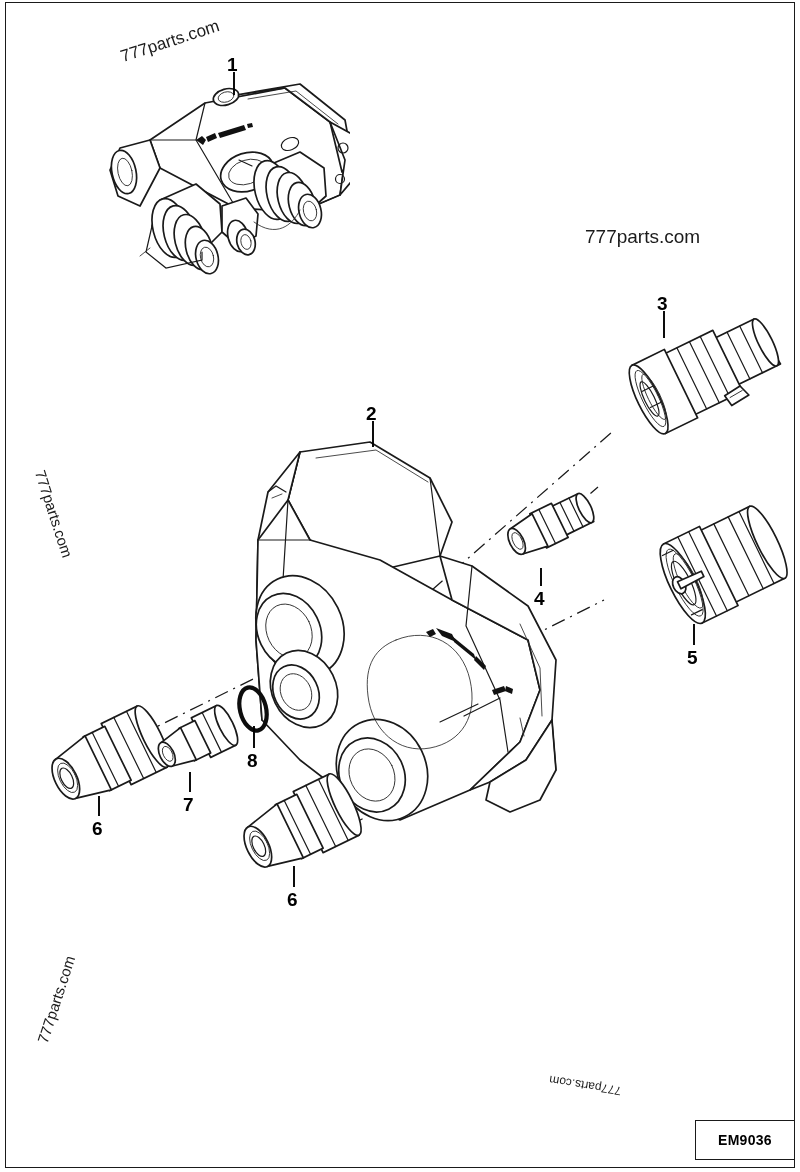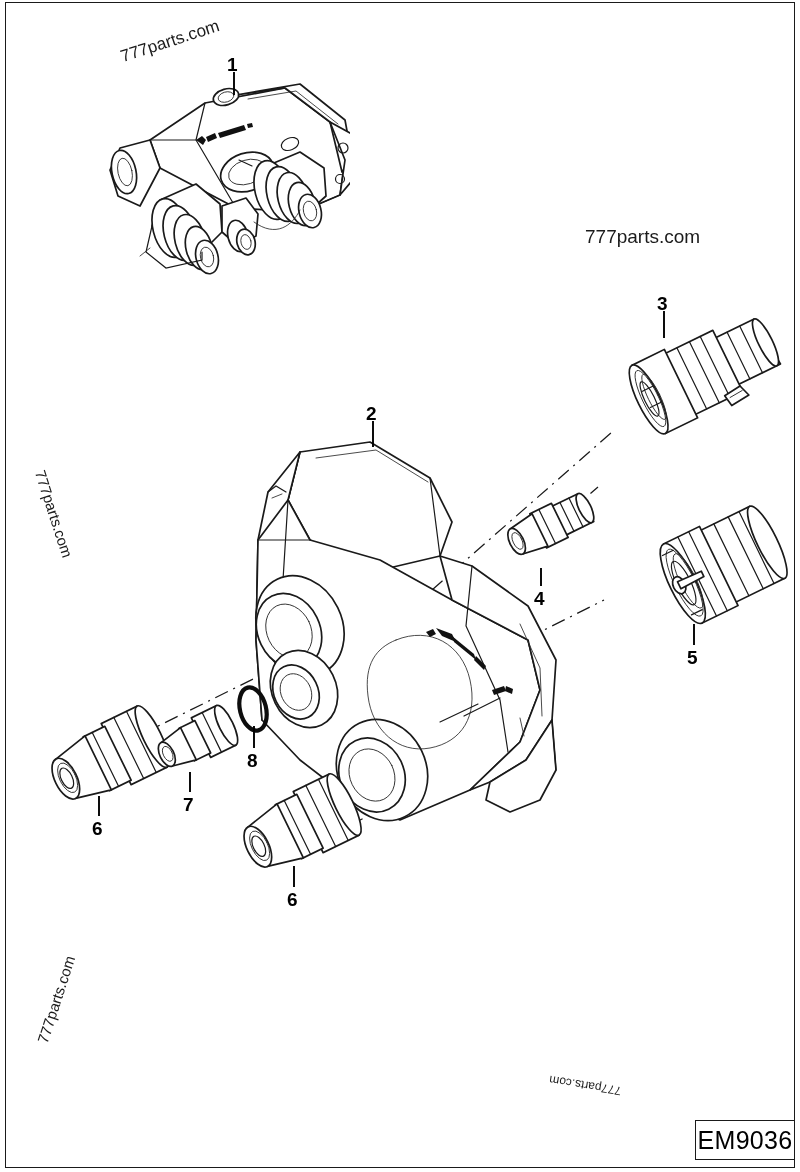--- a/index.html
+++ b/index.html
@@ -10,21 +10,21 @@
          border:1.2px solid #1a1a1a;box-sizing:border-box;}
   svg.art{position:absolute;left:0;top:0;width:800px;height:1172px;
           pointer-events:none;}
   .lbl{position:absolute;font-family:"Liberation Sans",sans-serif;
        font-weight:bold;font-size:19px;line-height:19px;color:#000;}
   .wm{position:absolute;font-family:"Liberation Sans",sans-serif;
       font-size:17px;color:#1b1b1b;white-space:nowrap;}
   #codebox{position:absolute;left:695px;top:1120px;width:100px;height:40px;
            border:1.2px solid #1a1a1a;box-sizing:border-box;
            display:flex;align-items:center;justify-content:center;}
-  #codebox span{font-size:25px;letter-spacing:.3px;}
+  #codebox span{font-size:14px;letter-spacing:.3px;font-weight:bold;}
 </style>
 </head>
 <body>
 
 <div id="sheet">
 
   <div id="frame"></div>
 
   <svg class="art" viewBox="0 0 800 1172">
     <defs>

